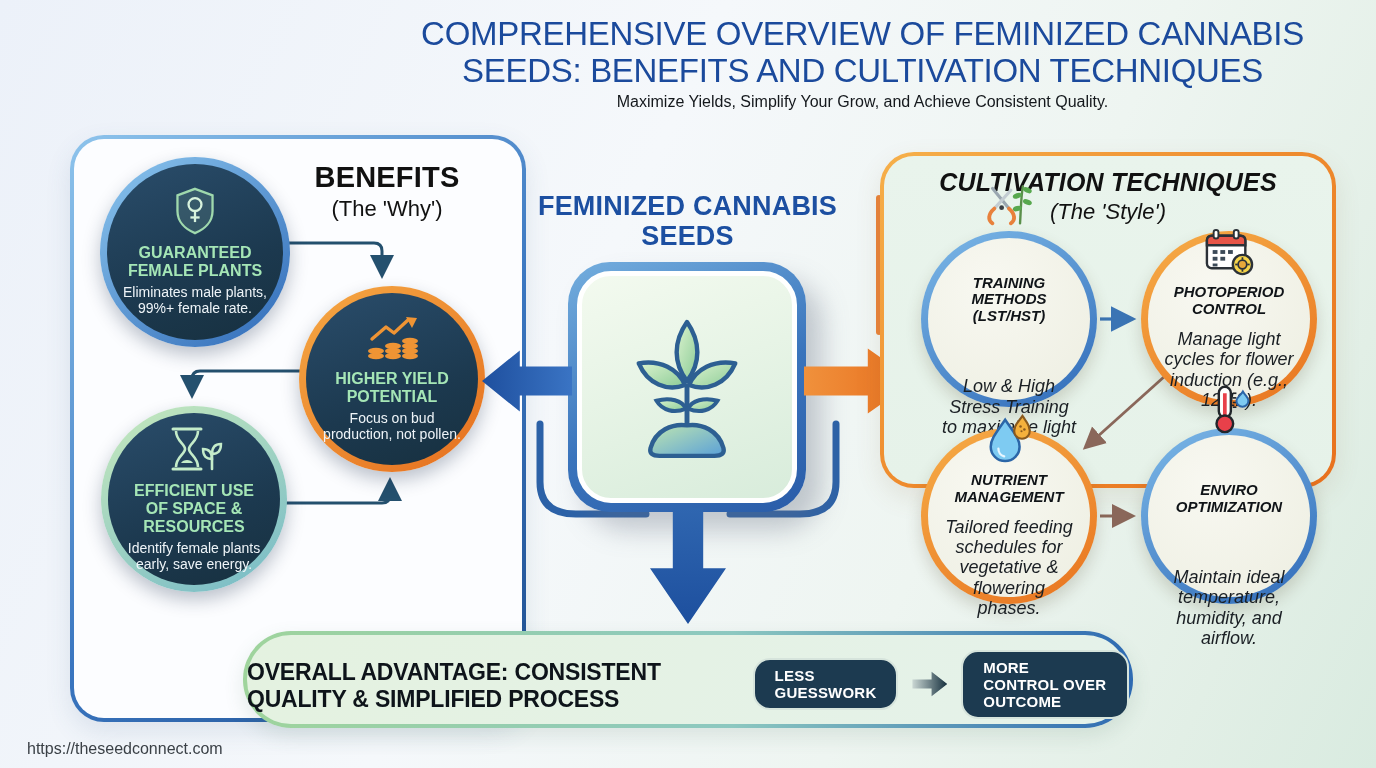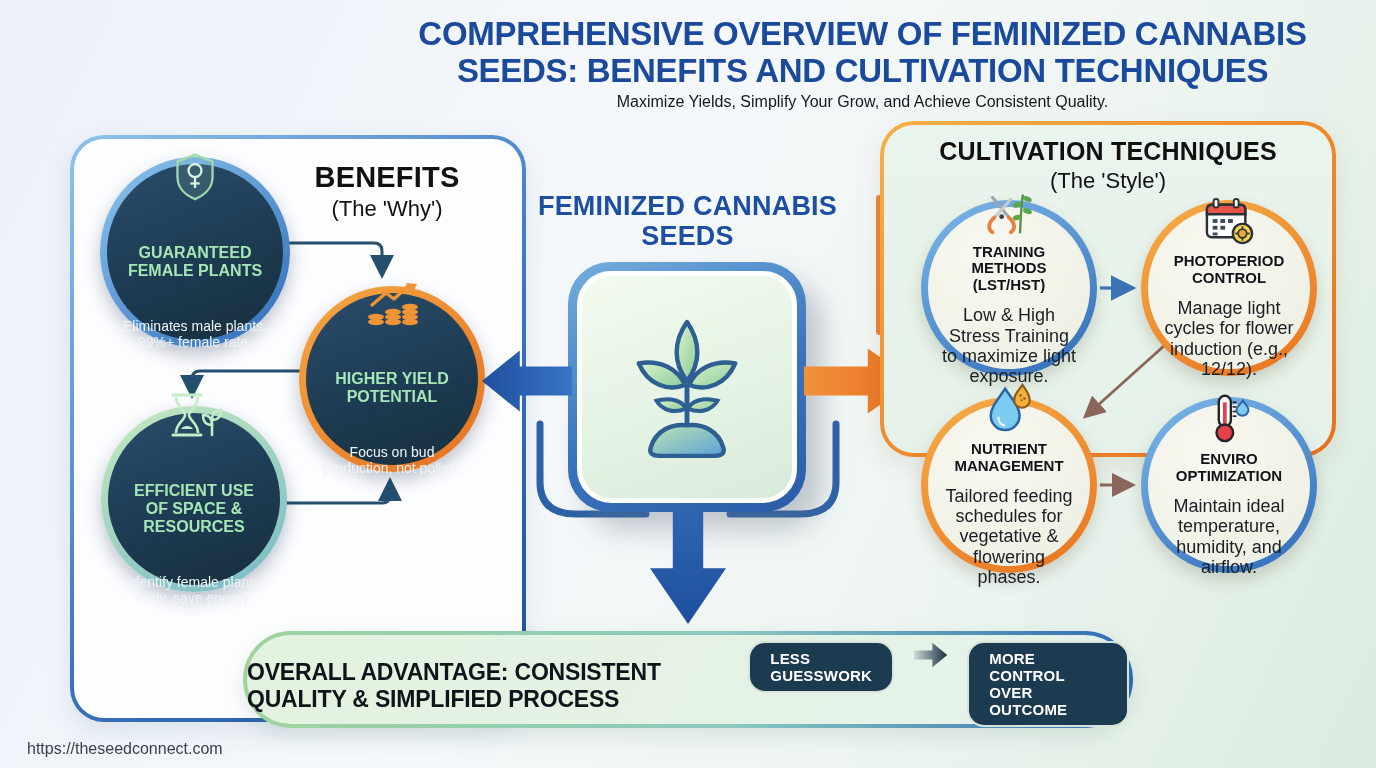--- a/index.html
+++ b/index.html
@@ -4,72 +4,73 @@
 <style>
   * { margin:0; padding:0; box-sizing:border-box; }
   body { font-family: "Liberation Sans", sans-serif; background:#dfe7ee; }
   #stage {
     position:relative; width:1376px; height:768px; overflow:hidden; margin:0 auto;
     background: linear-gradient(115deg,#ecf1f9 0%,#f5f8fb 42%,#eef5f1 68%,#e2efe6 88%,#d9ebe0 100%);
   }
   
   .main-title {
     position:absolute; left:370px; top:16px; width:985px; text-align:center;
-    color:#1b4a9c; font-weight:700; font-size:33px; line-height:1.12; letter-spacing:-0.3px;
+    color:#1b4a9c; font-weight:400; font-size:33px; line-height:1.12; letter-spacing:-0.3px;
   }
   .subtitle {
     position:absolute; left:370px; top:93px; width:985px; text-align:center;
     color:#14181c; font-weight:500; font-size:16px;
   }
   
   .panel { position:absolute; border:4px solid transparent; border-radius:34px; }
   .panel-benefits {
     left:42px; top:135px; width:456px; height:587px;
     background: linear-gradient(#fcfdff,#fcfdff) padding-box,
                 linear-gradient(140deg,#8ec4ec 0%,#3a76c0 55%,#1e4d8e 100%) border-box;
     box-shadow: 0 10px 26px rgba(60,90,130,.12);
     margin-left: 28px;
   }
   .panel-cultivation {
-    left:880px; top:121px; width:456px; height:336px;
+    left:880px; top:152px; width:456px; height:336px;
     background: linear-gradient(#e9f4ec,#e6f2e9) padding-box,
                 linear-gradient(140deg,#f6b04a 0%,#ee8a2d 50%,#e8701d 100%) border-box;
     box-shadow: 0 10px 26px rgba(130,100,60,.12);
+    font-style: italic;
   }
   .panel-head { position:absolute; text-align:center; color:#111; }
   .benefits-head { left:168px; top:22px; width:290px; }
   .cult-head { left:0; top:12px; width:448px; }
   .panel-head .h1 { font-weight:800; font-size:29px; letter-spacing:0.2px; }
   .cult-head .h1 { font-size:25px; }
   .panel-head .h2 { font-weight:500; font-size:22px; margin-top:2px; }
   
   .bcircle {
     position:absolute; border-radius:50%; border:7px solid transparent;
     display:flex; flex-direction:column; align-items:center; justify-content:center;
-    text-align:center; box-shadow: 0 8px 18px rgba(20,40,70,.28); padding:10px 14px;gap:34px;
+    text-align:center; box-shadow: 0 8px 18px rgba(20,40,70,.28); padding:10px 14px;
   }
   .bcircle .ttl { color:#a5e6b6; font-weight:800; font-size:16px; line-height:1.12; margin-top:5px; }
   .bcircle .dsc { color:#eef4f8; font-weight:500; font-size:14px; line-height:1.12; margin-top:5px; }
   .ring-blue   { background: linear-gradient(160deg,#2a4d6b 0%,#1c394f 60%,#17303f 100%) padding-box,
                  linear-gradient(140deg,#8cc6ee,#2f6ab8) border-box; }
   .ring-orange { background: linear-gradient(160deg,#2a4d6b 0%,#1c394f 60%,#17303f 100%) padding-box,
                  linear-gradient(140deg,#f5a844,#e56f1f) border-box; }
   .ring-green  { background: linear-gradient(160deg,#2a4d6b 0%,#1c394f 60%,#17303f 100%) padding-box,
                  linear-gradient(150deg,#c8eabc,#74b9c8) border-box; }
   .bc1 { left:26px;  top:18px;  width:190px; height:190px; }
   .bc2 { left:225px; top:147px; width:186px; height:186px; }
   .bc3 { left:27px;  top:267px; width:186px; height:186px; }
   
   .tcircle {
     position:absolute; width:176px; height:176px; border-radius:50%; border:7px solid transparent;
     display:flex; flex-direction:column; align-items:center; justify-content:center;
     text-align:center; box-shadow: 0 8px 16px rgba(80,70,40,.2); padding:8px 12px;
   }
   .tring-blue   { background: radial-gradient(circle at 38% 30%, #f8f8f1, #edeee1) padding-box,
-                  linear-gradient(150deg,#7db9e8,#2f6ab8) border-box; }
+                  linear-gradient(150deg,#7db9e8,#2f6ab8) border-box; gap: 40px; }
   .tring-orange { background: radial-gradient(circle at 38% 30%, #f8f8f1, #edeee1) padding-box,
                   linear-gradient(150deg,#f6ad48,#e8731f) border-box; }
   .tcircle .ttl { color:#101418; font-weight:800; font-size:15px; line-height:1.1; margin-top:4px; }
   .tcircle .dsc { color:#1a1f24; font-weight:500; font-size:18px; line-height:1.12; margin-top:12px; }
   .tc1 { left:37px;  top:75px;  }
   .tc2 { left:257px; top:75px;  }
   .tc3 { left:37px;  top:272px; }
   .tc4 { left:257px; top:272px; }
   .overlay { position:absolute; inset:0; pointer-events:none; }
   
@@ -106,21 +107,21 @@
   
   .banner {
     position:absolute; left:243px; top:631px; width:890px; height:97px;
     border:4px solid transparent; border-radius:48px;
     background: linear-gradient(120deg,#e4f2e0,#e5f2ea) padding-box,
                 linear-gradient(90deg,#9fd49c 0%,#8cc8c0 55%,#2e6ab2 100%) border-box;
     display:flex; flex-direction:row; align-items:center;
     box-shadow: 0 8px 20px rgba(70,110,90,.14);
   }
   .banner .bh { margin-top:13px; font-weight:800; font-size:23px; color:#0e141a; letter-spacing:-0.2px; }
-  .pill-row { display:flex; align-items:flex-start; gap:20px; margin-top:9px; }
+  .pill-row { display:flex; align-items:center; gap:14px; margin-top:9px; }
   .pill {
     background:#1c3a50; color:#fff; font-weight:700; font-size:15px;
     border-radius:17px; padding:7px 20px; border:2px solid #d6e4dc; letter-spacing:0.2px;
   }
   .pill-arrow {
     width:72px; height:28px;
     background: linear-gradient(90deg,#ccd9d5,#17313f);
     clip-path: polygon(0 34%, 55% 34%, 55% 6%, 100% 50%, 55% 94%, 55% 66%, 0 66%);
   }
   

